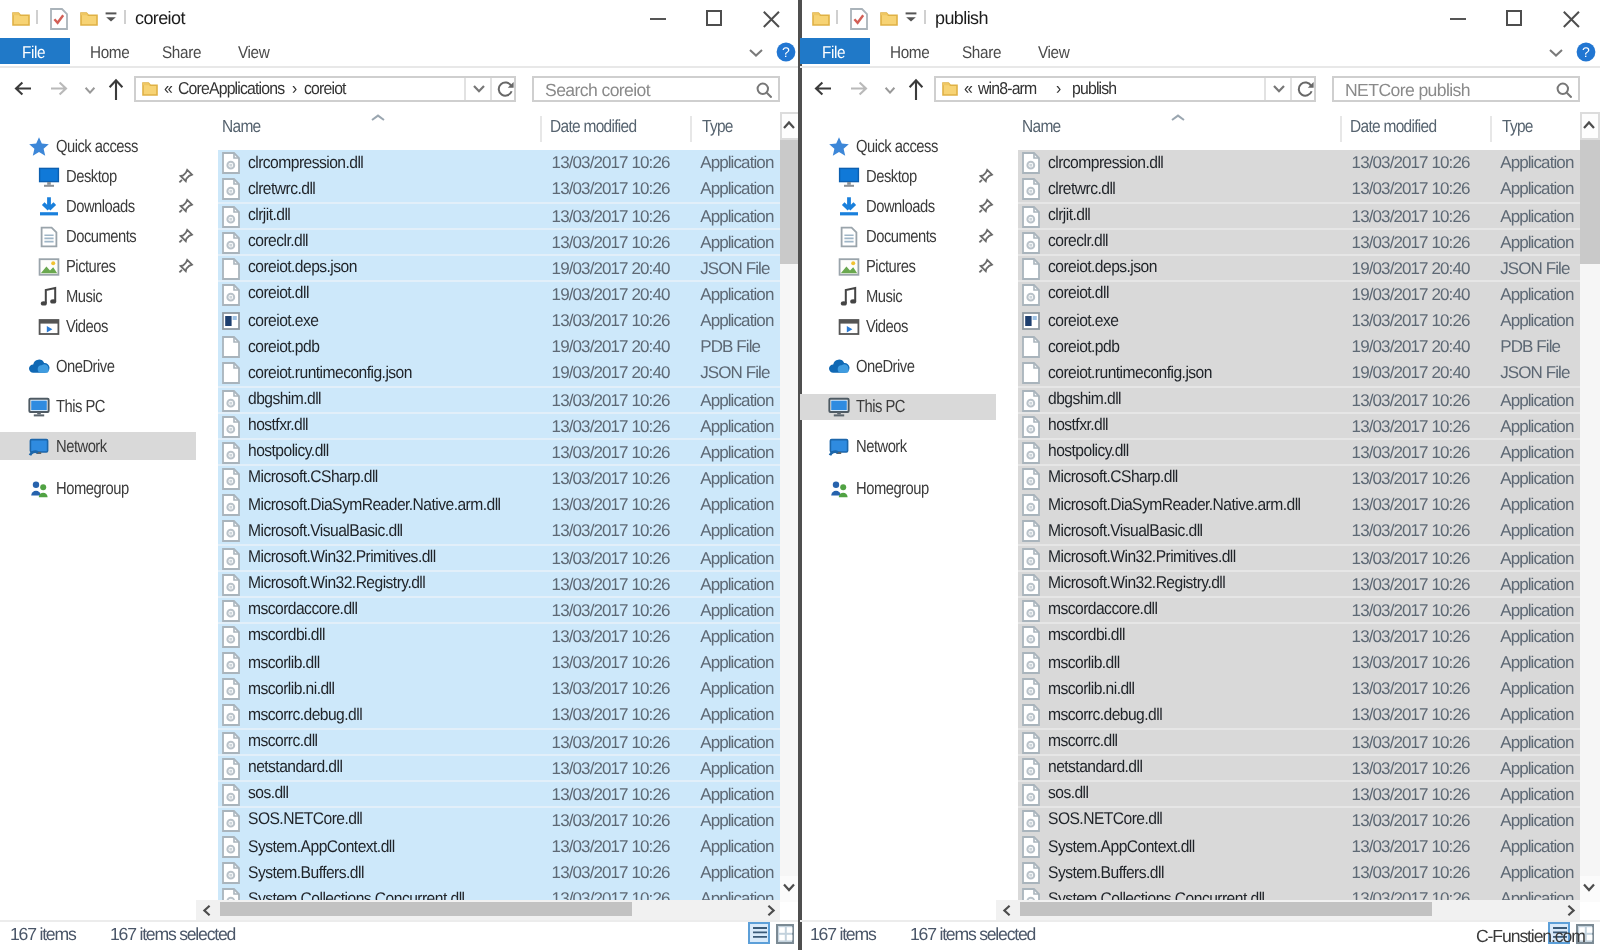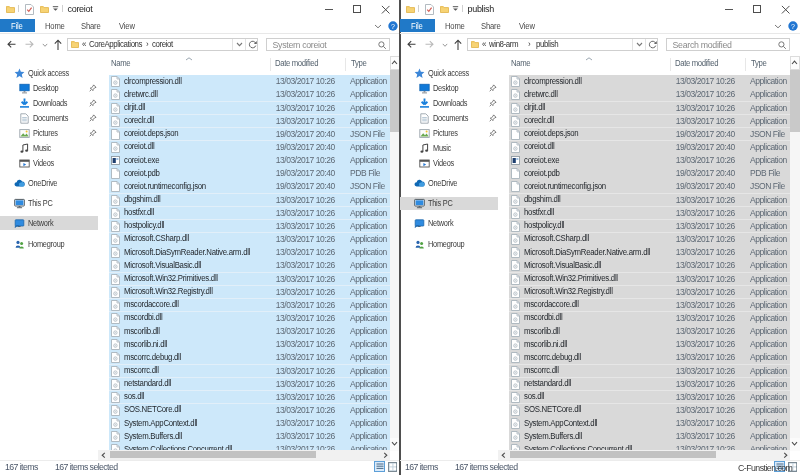--- a/index.html
+++ b/index.html
@@ -76,21 +76,21 @@
 <div style="left:232px;top:38.5px;width:1px;height:11.5px;background:#e2e2e2"></div>
 <svg style="left:235.5px;top:42px" width="7" height="5" viewBox="0 0 7 5">
     <path d="M1 1 L3.5 3.6 L6 1" fill="none" stroke="#777" stroke-width="1.1"></path>
   </svg>
 <div style="left:245px;top:38.5px;width:1px;height:11.5px;background:#e2e2e2"></div>
 <svg style="left:247.5px;top:40px" width="9" height="9" viewBox="0 0 9 9">
     <path d="M7.6 3 A3.3 3.3 0 1 0 7.8 5.6" fill="none" stroke="#676767" stroke-width="1"></path>
     <path d="M8.8 1 L8.8 3.9 L5.9 3.9 Z" fill="#676767"></path>
   </svg>
 <div style="left:266px;top:37.5px;width:124px;height:13.5px;background:#fff;border:1px solid #cfcfcf"></div>
-<div class="t t88" style="left:272.5px;top:40px;color:#8a8a8a">System coreiot</div>
+<div class="t t88" style="left:272.5px;top:40px;color:#8a8a8a">Search coreiot</div>
 <svg style="left:377.5px;top:40.5px" width="8.5" height="8.5" viewBox="0 0 8.5 8.5">
     <circle cx="3.4" cy="3.4" r="2.6" fill="none" stroke="#777" stroke-width="1"></circle>
     <path d="M5.4 5.4 L7.8 7.8" stroke="#777" stroke-width="1"></path>
   </svg>
 <div class="t t88h" style="left:110.5px;top:58px;">Name</div>
 <div class="t t88h" style="left:274.9px;top:58px;">Date modified</div>
 <div class="t t88h" style="left:351px;top:58px;">Type</div>
 <svg style="left:184.5px;top:56.5px" width="8" height="4" viewBox="0 0 8 4">
     <path d="M1 3 L4 0.8 L7 3" fill="none" stroke="#9aa6b0" stroke-width="1"></path>
   </svg>
@@ -555,21 +555,21 @@
 <div style="left:632px;top:38.5px;width:1px;height:11.5px;background:#e2e2e2"></div>
 <svg style="left:635.5px;top:42px" width="7" height="5" viewBox="0 0 7 5">
     <path d="M1 1 L3.5 3.6 L6 1" fill="none" stroke="#777" stroke-width="1.1"></path>
   </svg>
 <div style="left:645px;top:38.5px;width:1px;height:11.5px;background:#e2e2e2"></div>
 <svg style="left:647.5px;top:40px" width="9" height="9" viewBox="0 0 9 9">
     <path d="M7.6 3 A3.3 3.3 0 1 0 7.8 5.6" fill="none" stroke="#676767" stroke-width="1"></path>
     <path d="M8.8 1 L8.8 3.9 L5.9 3.9 Z" fill="#676767"></path>
   </svg>
 <div style="left:666px;top:37.5px;width:124px;height:13.5px;background:#fff;border:1px solid #cfcfcf"></div>
-<div class="t t88" style="left:672.5px;top:40px;color:#8a8a8a">Search modified</div>
+<div class="t t88" style="left:672.5px;top:40px;color:#8a8a8a">NETCore publish</div>
 <svg style="left:777.5px;top:40.5px" width="8.5" height="8.5" viewBox="0 0 8.5 8.5">
     <circle cx="3.4" cy="3.4" r="2.6" fill="none" stroke="#777" stroke-width="1"></circle>
     <path d="M5.4 5.4 L7.8 7.8" stroke="#777" stroke-width="1"></path>
   </svg>
 <div class="t t88h" style="left:510.5px;top:58px;">Name</div>
 <div class="t t88h" style="left:674.9px;top:58px;">Date modified</div>
 <div class="t t88h" style="left:751px;top:58px;">Type</div>
 <svg style="left:584.5px;top:56.5px" width="8" height="4" viewBox="0 0 8 4">
     <path d="M1 3 L4 0.8 L7 3" fill="none" stroke="#9aa6b0" stroke-width="1"></path>
   </svg>

